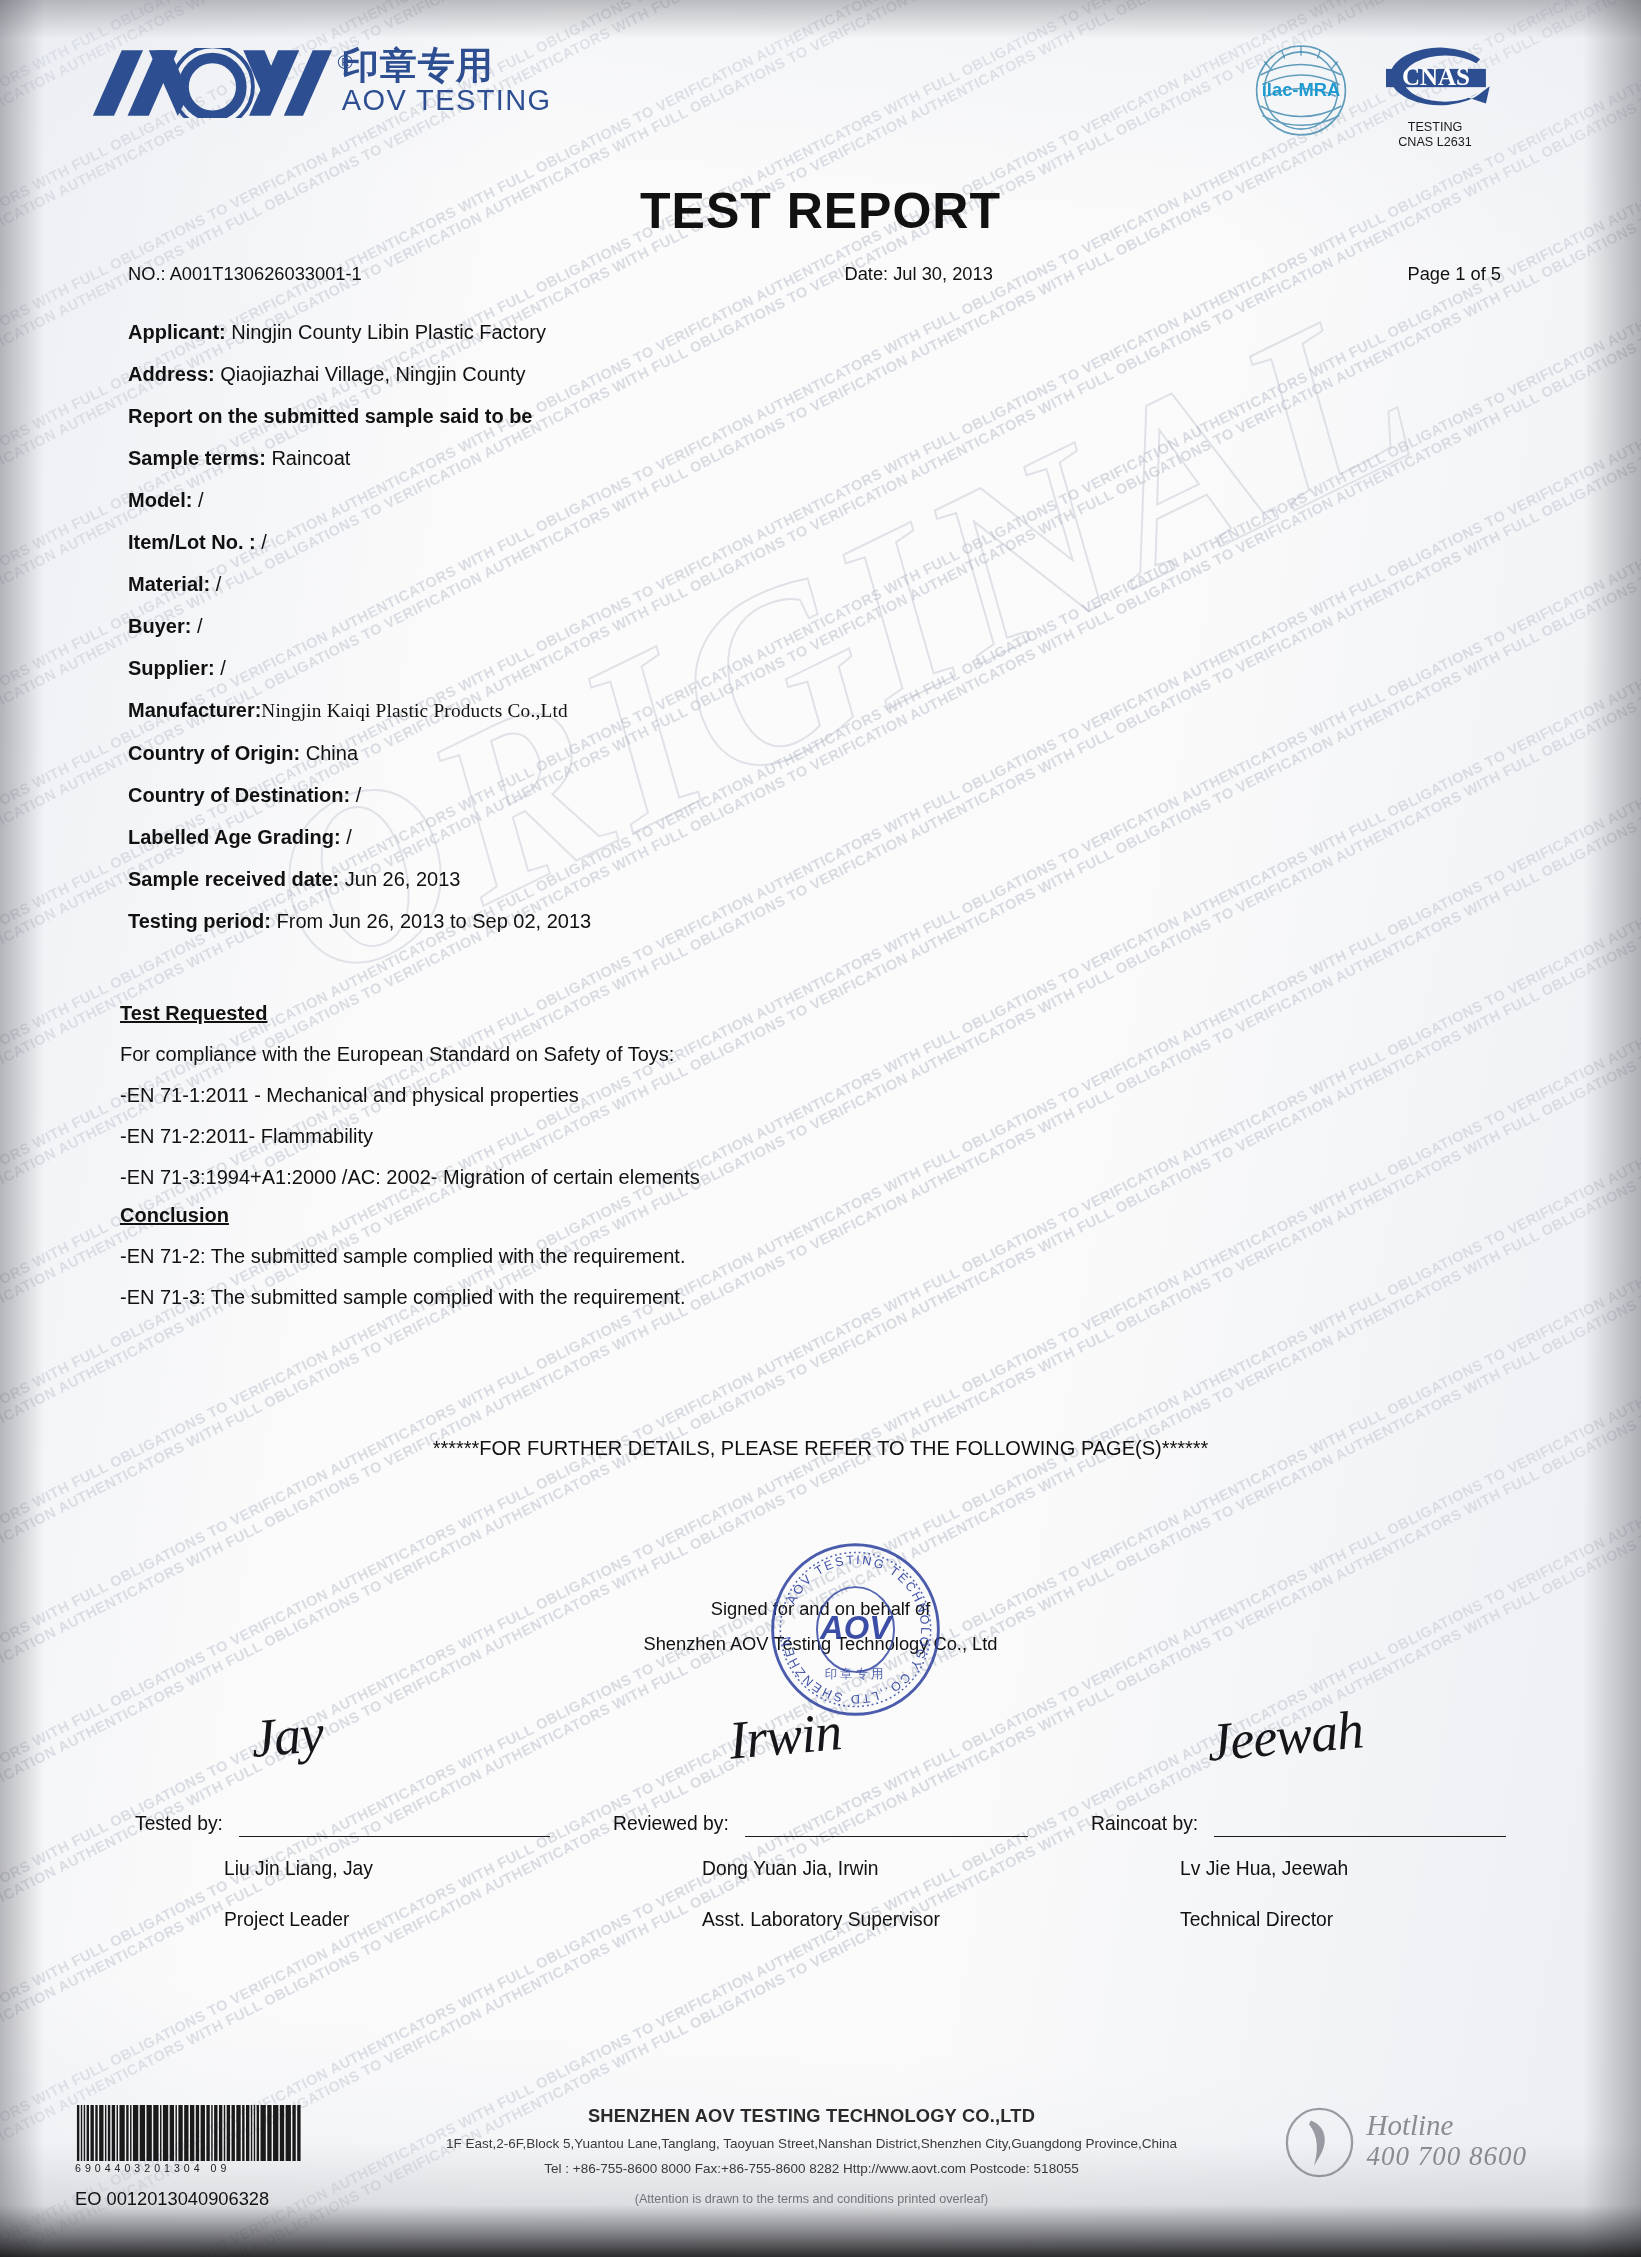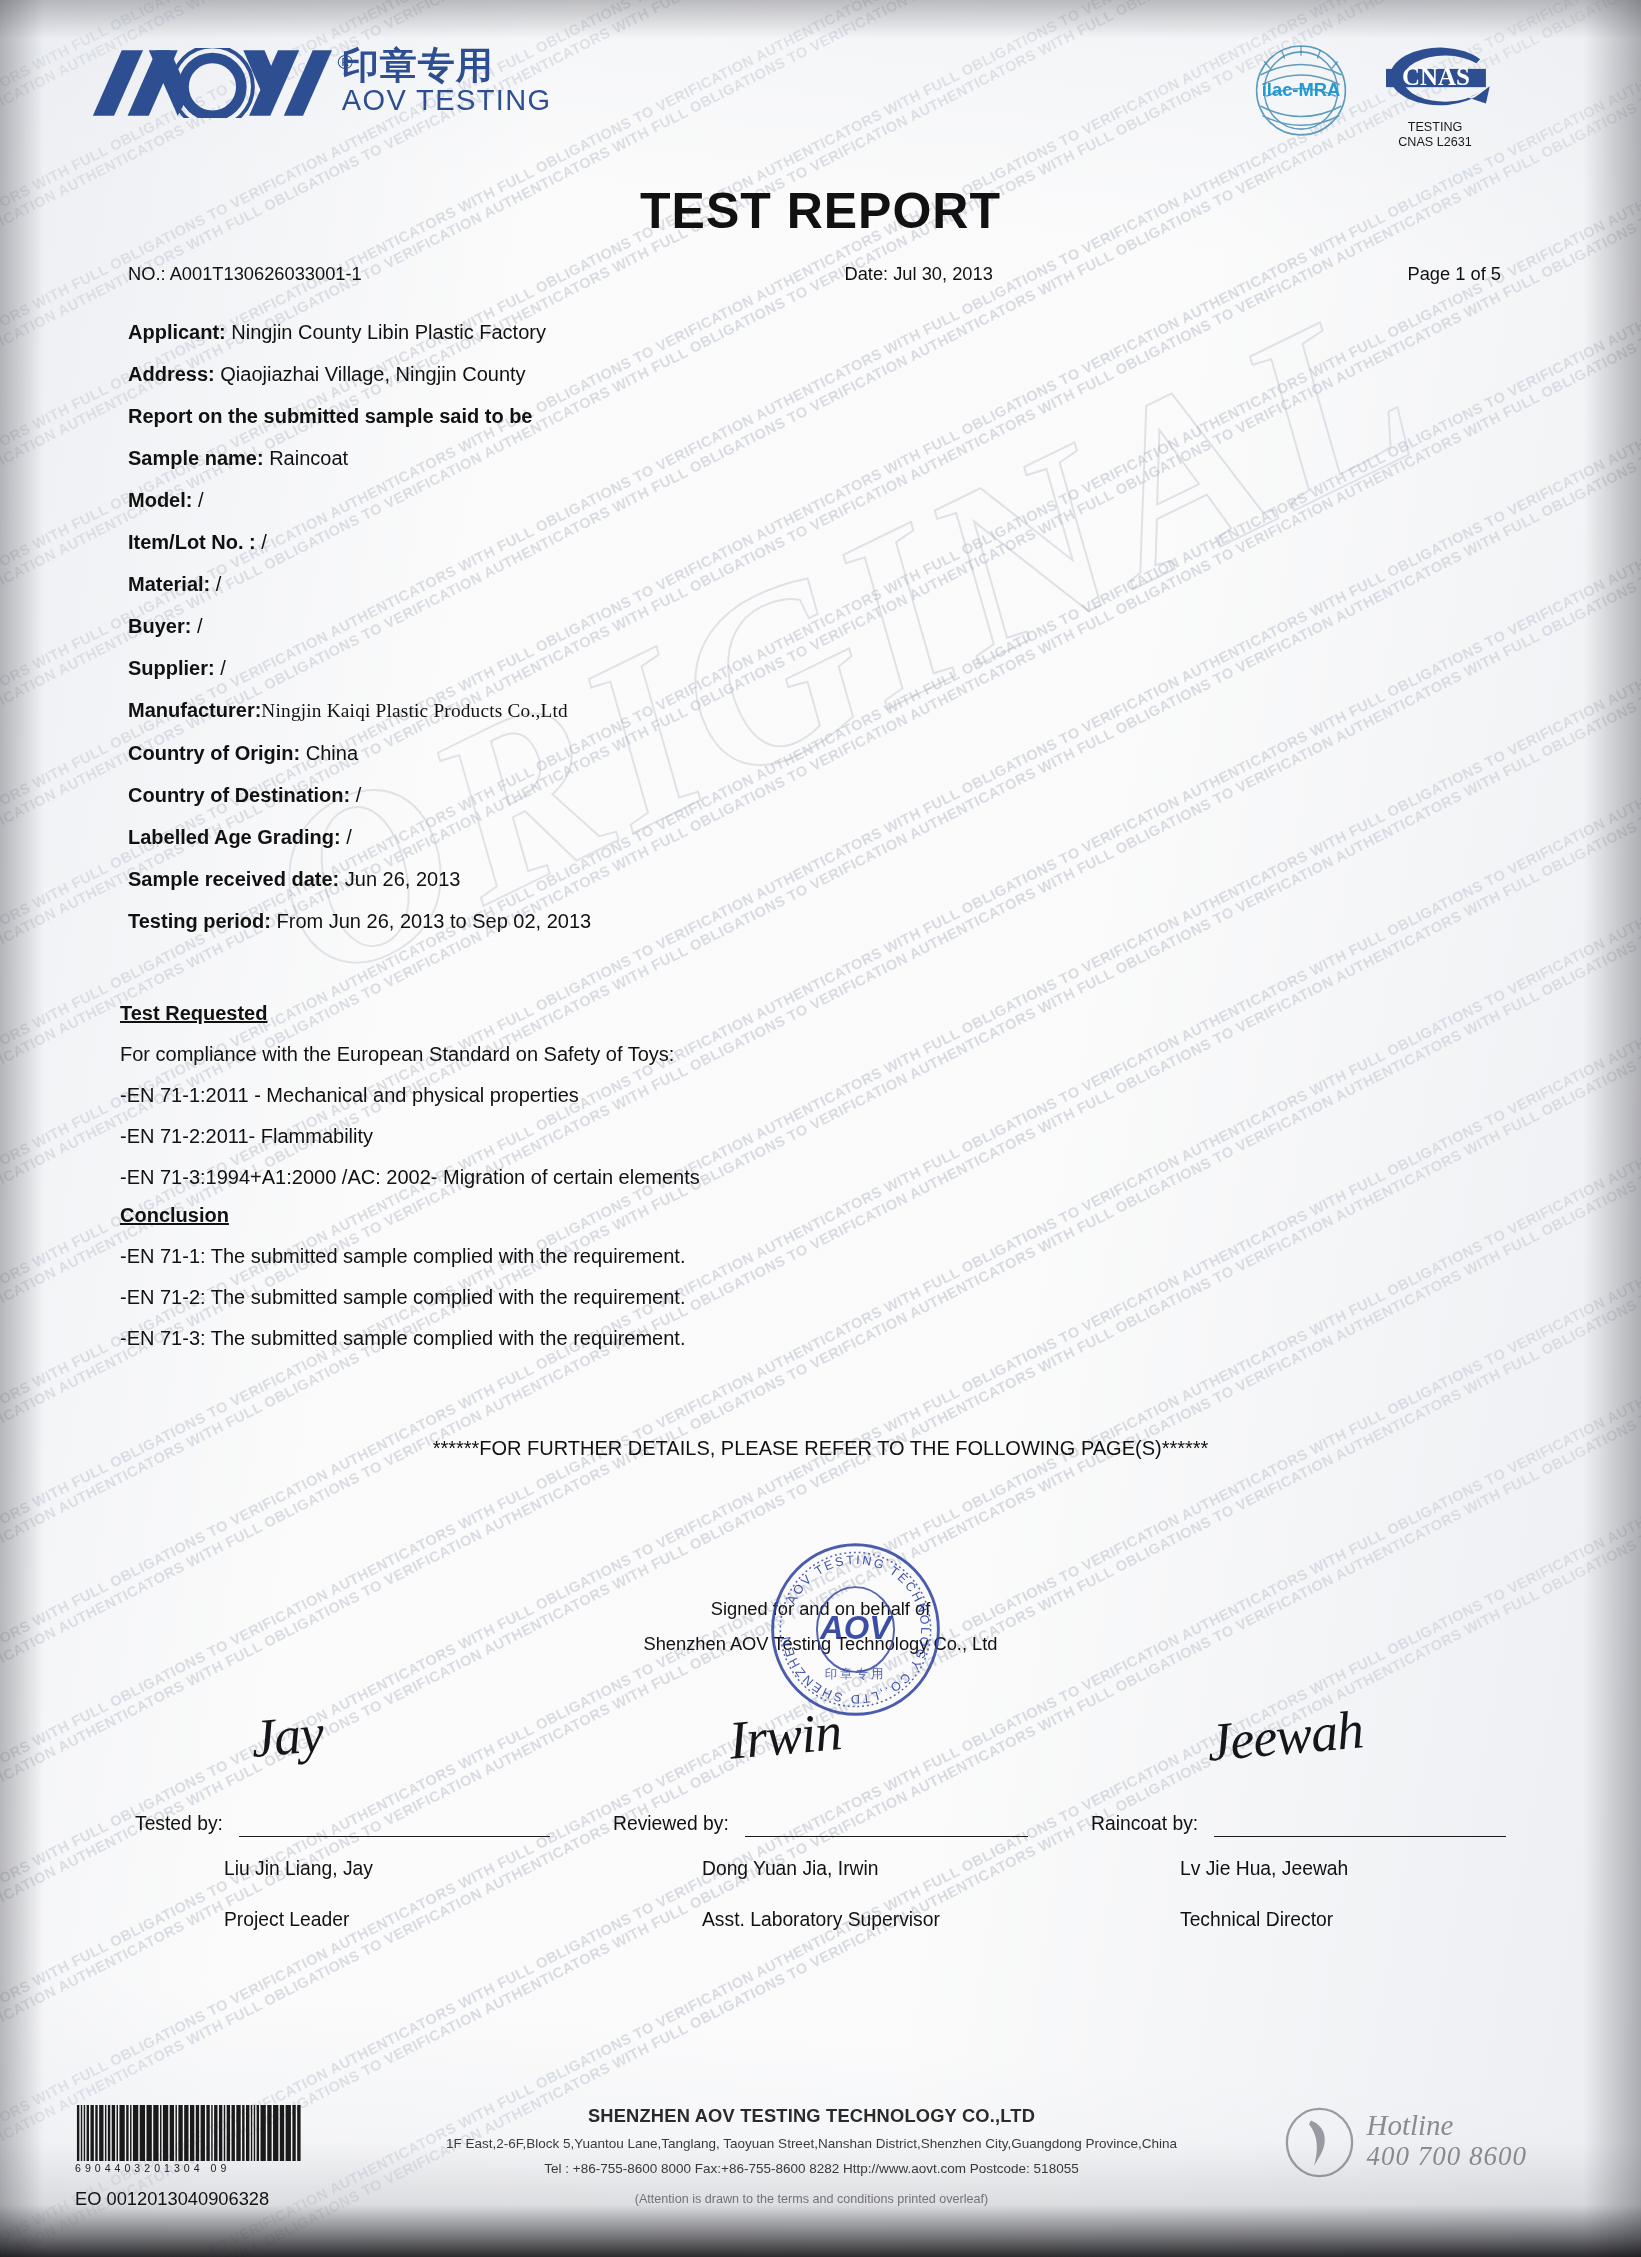--- a/index.html
+++ b/index.html
@@ -329,21 +329,21 @@
     <div class="meta-row">
       <span>NO.: A001T130626033001-1</span>
       <span class="m-date">Date: Jul 30, 2013</span>
       <span>Page 1 of 5</span>
     </div>
 
     <div class="fields" id="fieldlist">
         <div class="field"><span class="k">Applicant:</span><span class="v"> Ningjin County Libin Plastic Factory</span></div>
         <div class="field"><span class="k">Address:</span><span class="v"> Qiaojiazhai Village, Ningjin County</span></div>
         <div class="field"><span class="k">Report on the submitted sample said to be</span><span class="v"></span></div>
-        <div class="field"><span class="k">Sample name:</span><span class="v"> Raincoat</span></div>
+        <div class="field"><span class="k">Sample terms:</span><span class="v"> Raincoat</span></div>
         <div class="field"><span class="k">Model:</span><span class="v"> /</span></div>
         <div class="field"><span class="k">Item/Lot No. :</span><span class="v"> /</span></div>
         <div class="field"><span class="k">Material:</span><span class="v"> /</span></div>
         <div class="field"><span class="k">Buyer:</span><span class="v"> /</span></div>
         <div class="field"><span class="k">Supplier:</span><span class="v"> /</span></div>
         <div class="field"><span class="k">Manufacturer:</span><span class="v v-mono">Ningjin Kaiqi Plastic Products Co.,Ltd</span></div>
         <div class="field"><span class="k">Country of Origin:</span><span class="v"> China</span></div>
         <div class="field"><span class="k">Country of Destination:</span><span class="v"> /</span></div>
         <div class="field"><span class="k">Labelled Age Grading:</span><span class="v"> /</span></div>
         <div class="field"><span class="k">Sample received date:</span><span class="v"> Jun 26, 2013</span></div>
@@ -356,21 +356,20 @@
       <div id="tr-items">
           <div class="sec-line">-EN 71-1:2011 - Mechanical and physical properties</div>
           <div class="sec-line">-EN 71-2:2011- Flammability</div>
           <div class="sec-line">-EN 71-3:1994+A1:2000 /AC: 2002- Migration of certain elements</div>
         </div>
     </div>
 
     <div class="section" style="top:1195px">
       <div class="sec-head">Conclusion</div>
       <div id="cc-items">
-          <div class="sec-line">-EN 71-1: The submitted sample complied with the requirement.</div>
           <div class="sec-line">-EN 71-2: The submitted sample complied with the requirement.</div>
           <div class="sec-line">-EN 71-3: The submitted sample complied with the requirement.</div>
         </div>
     </div>
 
     <div class="further">******FOR FURTHER DETAILS, PLEASE REFER TO THE FOLLOWING PAGE(S)******</div>
 
     <div class="signed-for">
       <div>Signed for and on behalf of</div>
       <div>Shenzhen AOV Testing Technology Co., Ltd</div>

